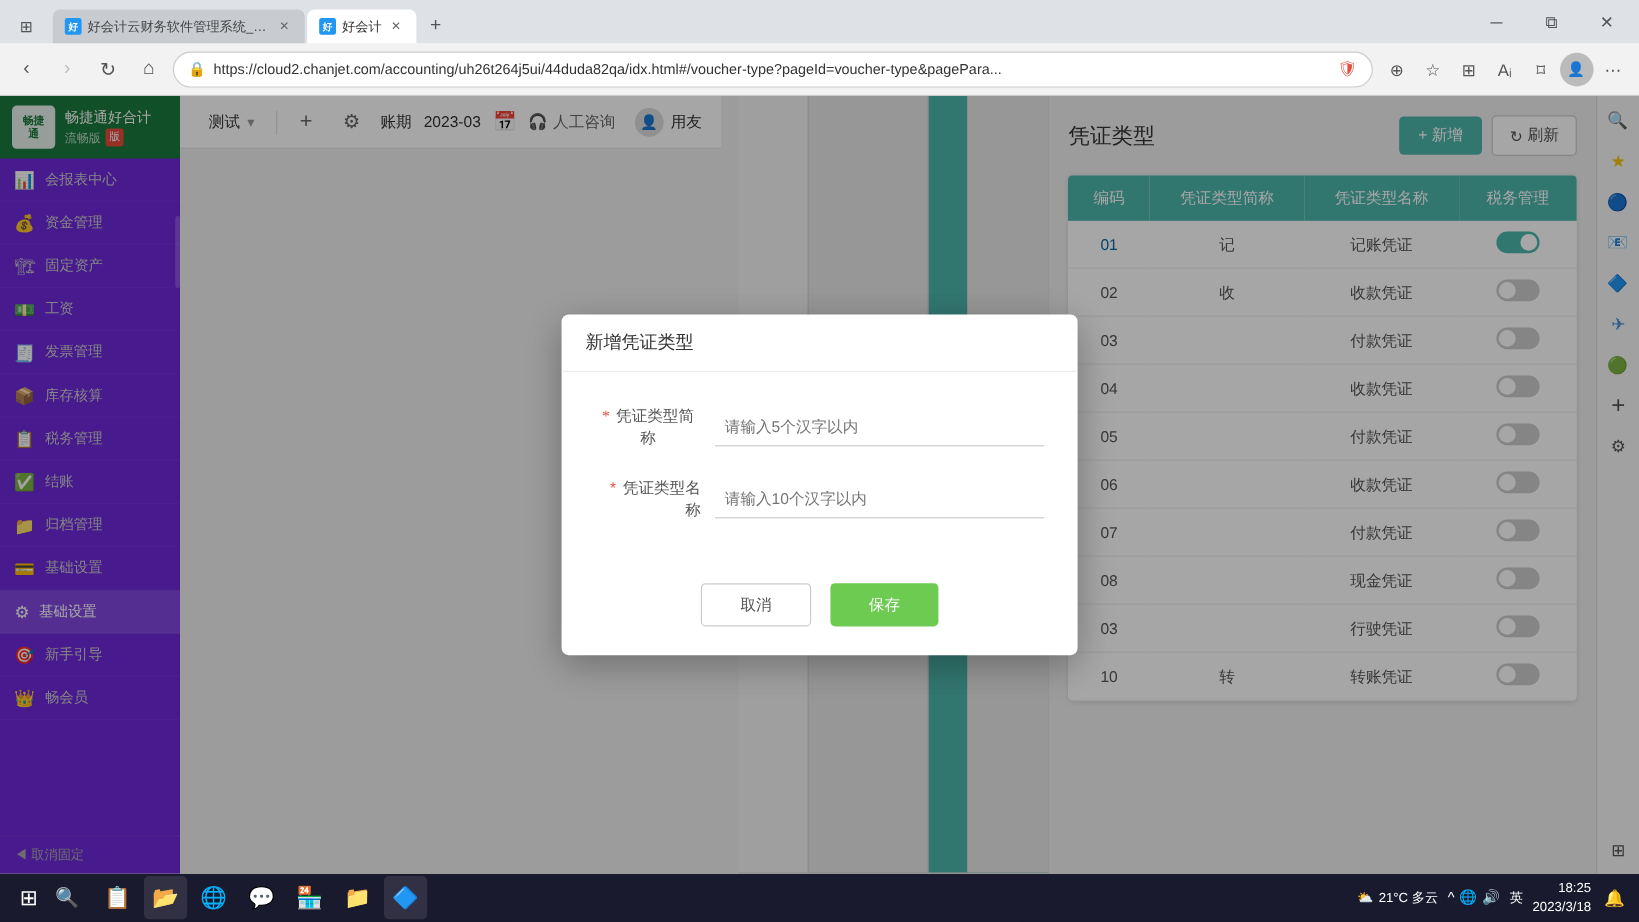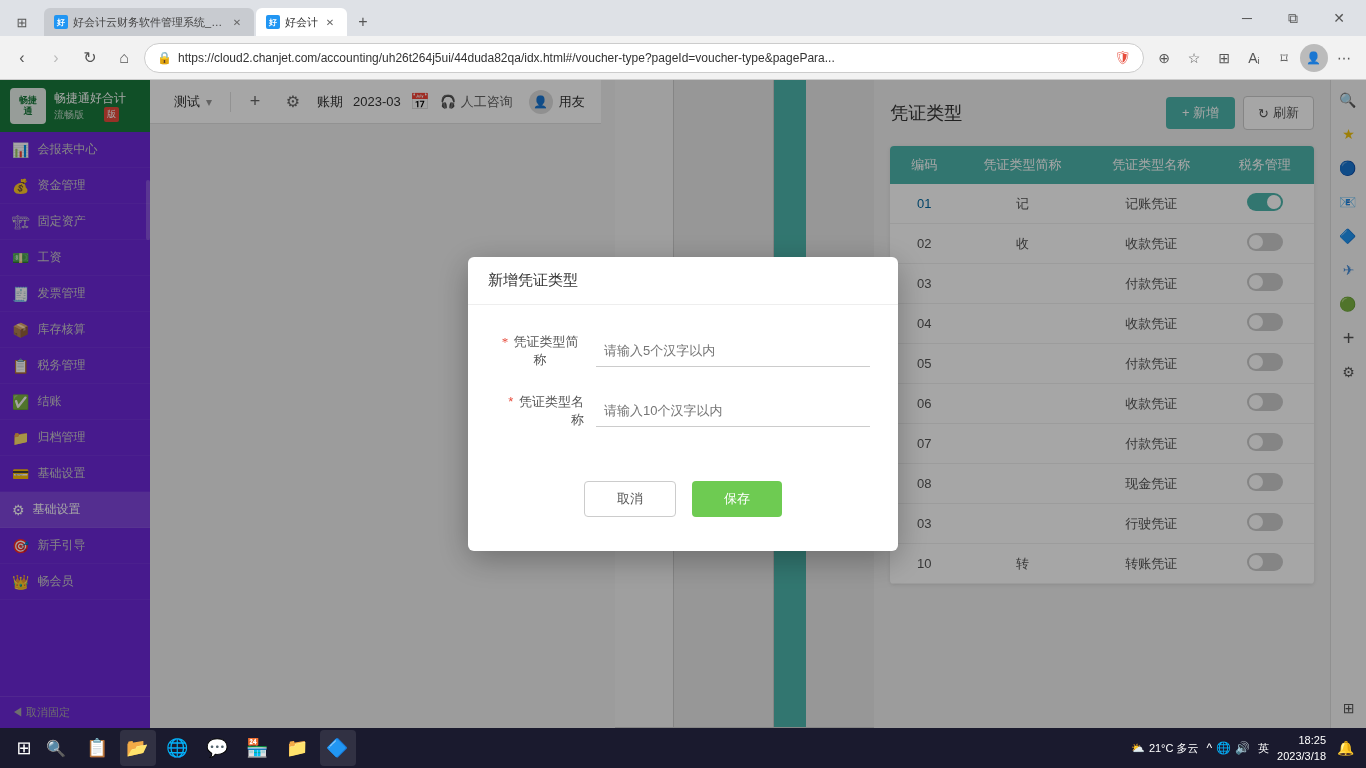--- a/index.html
+++ b/index.html
@@ -62,21 +62,21 @@
 </div>
 
 <div style="display:flex;width:1366px;height:648px;position:relative;">
 
   <div style="width:150px;background:#6d28d9;flex-shrink:0;display:flex;flex-direction:column;overflow:hidden;position:relative;">
 
     <div style="background:#1a7a3c;padding:8px 10px;display:flex;align-items:center;gap:8px;cursor:pointer;">
       <div style="width:36px;height:36px;background:rgba(255,255,255,0.9);border-radius:4px;display:flex;align-items:center;justify-content:center;font-size:9px;color:#1a7a3c;font-weight:bold;text-align:center;line-height:1.2;flex-shrink:0;">畅捷<br>通</div>
       <div>
         <div style="color:white;font-size:12px;font-weight:500;">畅捷通好合计</div>
-        <div style="display:flex;align-items:center;gap:20px;font-family:Liberation Serif, serif;">
+        <div style="display:flex;align-items:center;gap:4px;font-family:Liberation Serif, serif;">
           <span style="color:rgba(255,255,255,0.7);font-size:10px;">流畅版</span>
           <span style="background:#e74c3c;color:white;font-size:9px;padding:1px 3px;border-radius:2px;">版</span>
         </div>
       </div>
     </div>
 
     <div style="flex:1;overflow-y:auto;overflow-x:hidden;">
       <div style="display:flex;align-items:center;padding:9px 12px;cursor:pointer;color:#ccc;gap:8px;font-size:12px;border-bottom:1px solid rgba(255,255,255,0.05);">
         <span style="font-size:14px;">📊</span>
         <span>会报表中心</span>
@@ -303,21 +303,21 @@
 
       <div style="display:flex;align-items:center;margin-bottom:24px;">
         <label style="width:100px;font-size:13px;color:#555;text-align:right;padding-right:12px;flex-shrink:0;">
           <span style="color:#e74c3c;margin-right:2px;">*</span>
           <span>凭证类型名称</span>
         </label>
         <input type="text" style="flex: 1 1 0%; height: 32px; border-top: none; border-right: none; border-left: none; border-image: initial; border-bottom: 1px solid rgb(204, 204, 204); padding: 0px 8px; font-size: 13px; color: rgb(51, 51, 51); outline: none; background: transparent;" placeholder="请输入10个汉字以内">
       </div>
     </div>
 
-    <div style="padding:12px 28px 34px;display:flex;justify-content:center;gap:16px;">
+    <div style="padding:12px 28px 24px;display:flex;justify-content:center;gap:16px;">
       <button style="background:white;border:1px solid #ccc;color:#555;padding:8px 32px;border-radius:4px;cursor:pointer;font-size:13px;">取消</button>
       <button style="background:#6ecb52;border:none;color:white;padding:8px 32px;border-radius:4px;cursor:pointer;font-size:13px;">保存</button>
     </div>
   </div>
 </div>
 
 <div style="height:40px;background:#1a1a2e;display:flex;align-items:center;padding:0 8px;position:fixed;bottom:0;width:1366px;z-index:500;">
   <div style="width:32px;height:32px;display:flex;align-items:center;justify-content:center;cursor:pointer;color:white;font-size:18px;">⊞</div>
   <div style="width:32px;height:32px;display:flex;align-items:center;justify-content:center;cursor:pointer;color:white;font-size:16px;">🔍</div>
   <div style="display:flex;align-items:center;gap:4px;margin-left:8px;flex:1;">

